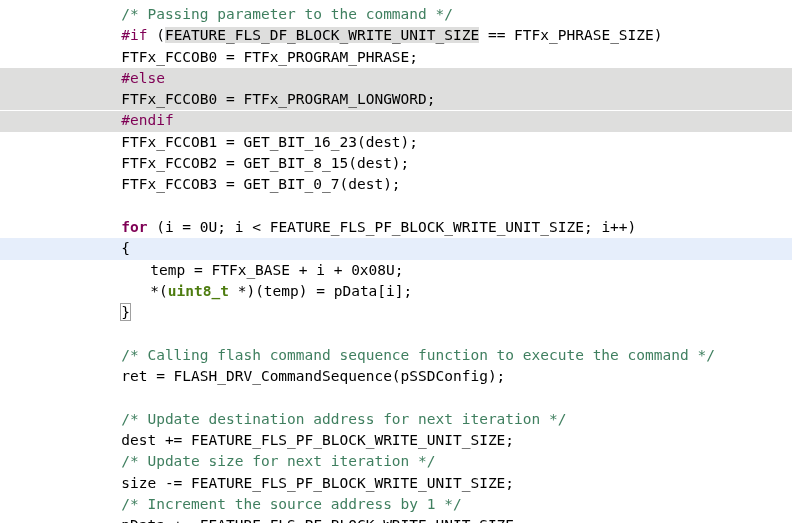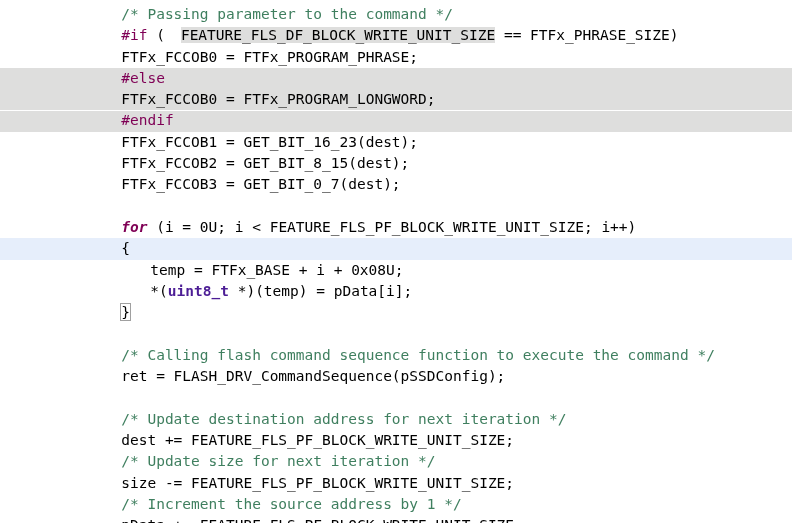--- a/index.html
+++ b/index.html
@@ -37,27 +37,26 @@
   }
   .line {
     position: relative;
     height: 21.3px;
     padding-left: 5px;
     white-space: pre;
   }
   .tok-plain   { color: #000000; }
   .tok-comment { color: #3f7f5f; }
   .tok-pre     { color: #7f0055; font-weight: normal; }
-  .tok-kw      { color: #7f0055; font-weight: bold; font-style: italic; }
-  .tok-type    { color: #4c1d95; font-weight: bold; text-align: center; }
+  .tok-kw      { color: #7f0055; font-weight: bold; }
+  .tok-type    { color: #4d7c0f; font-weight: bold; text-align: center; }
 
   
   .occ {
     background: #dededd;
-    margin-left: 16px;
   }
   
   .bracket-match {
     outline: 1px solid #a0a0a0;
     background: #ffffff;
   }
 </style>
 </head>
 <body>
 

